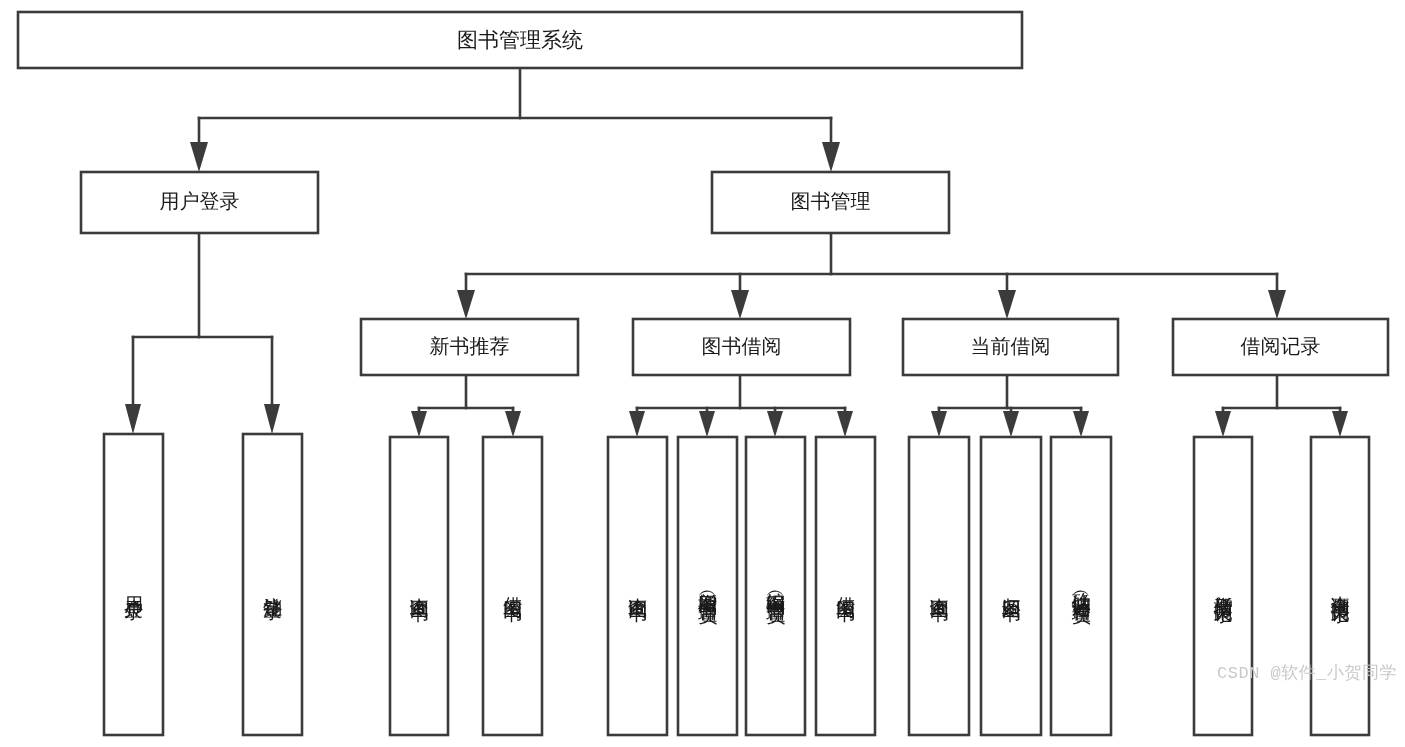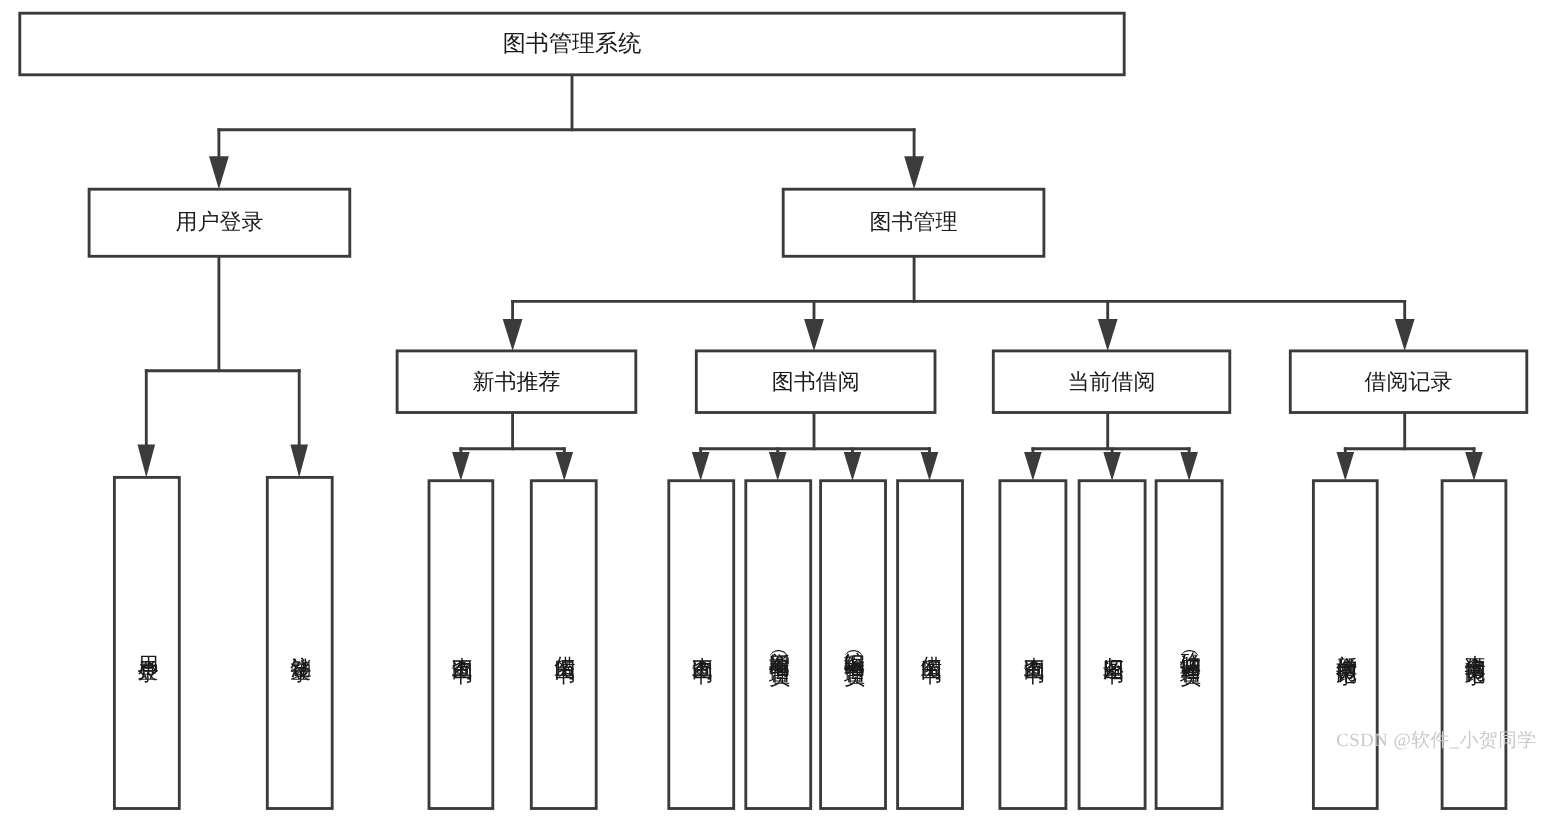--- a/index.html
+++ b/index.html
@@ -66,21 +66,21 @@
     align-items: center;
     justify-content: center;
     text-align: center;
     white-space: nowrap;
     pointer-events: none;
   }
   #watermark {
     position: absolute;
     right: 8px;
     bottom: 6px;
-    font-family: Liberation Serif, serif;
+    font-family: Liberation Mono, monospace;
     font-size: 17px;
     color: #c9c9c9;
     letter-spacing: 0.5px;
     white-space: nowrap;
   }
 </style>
 </head>
 <body>
 
 <div id="diagram-root">

